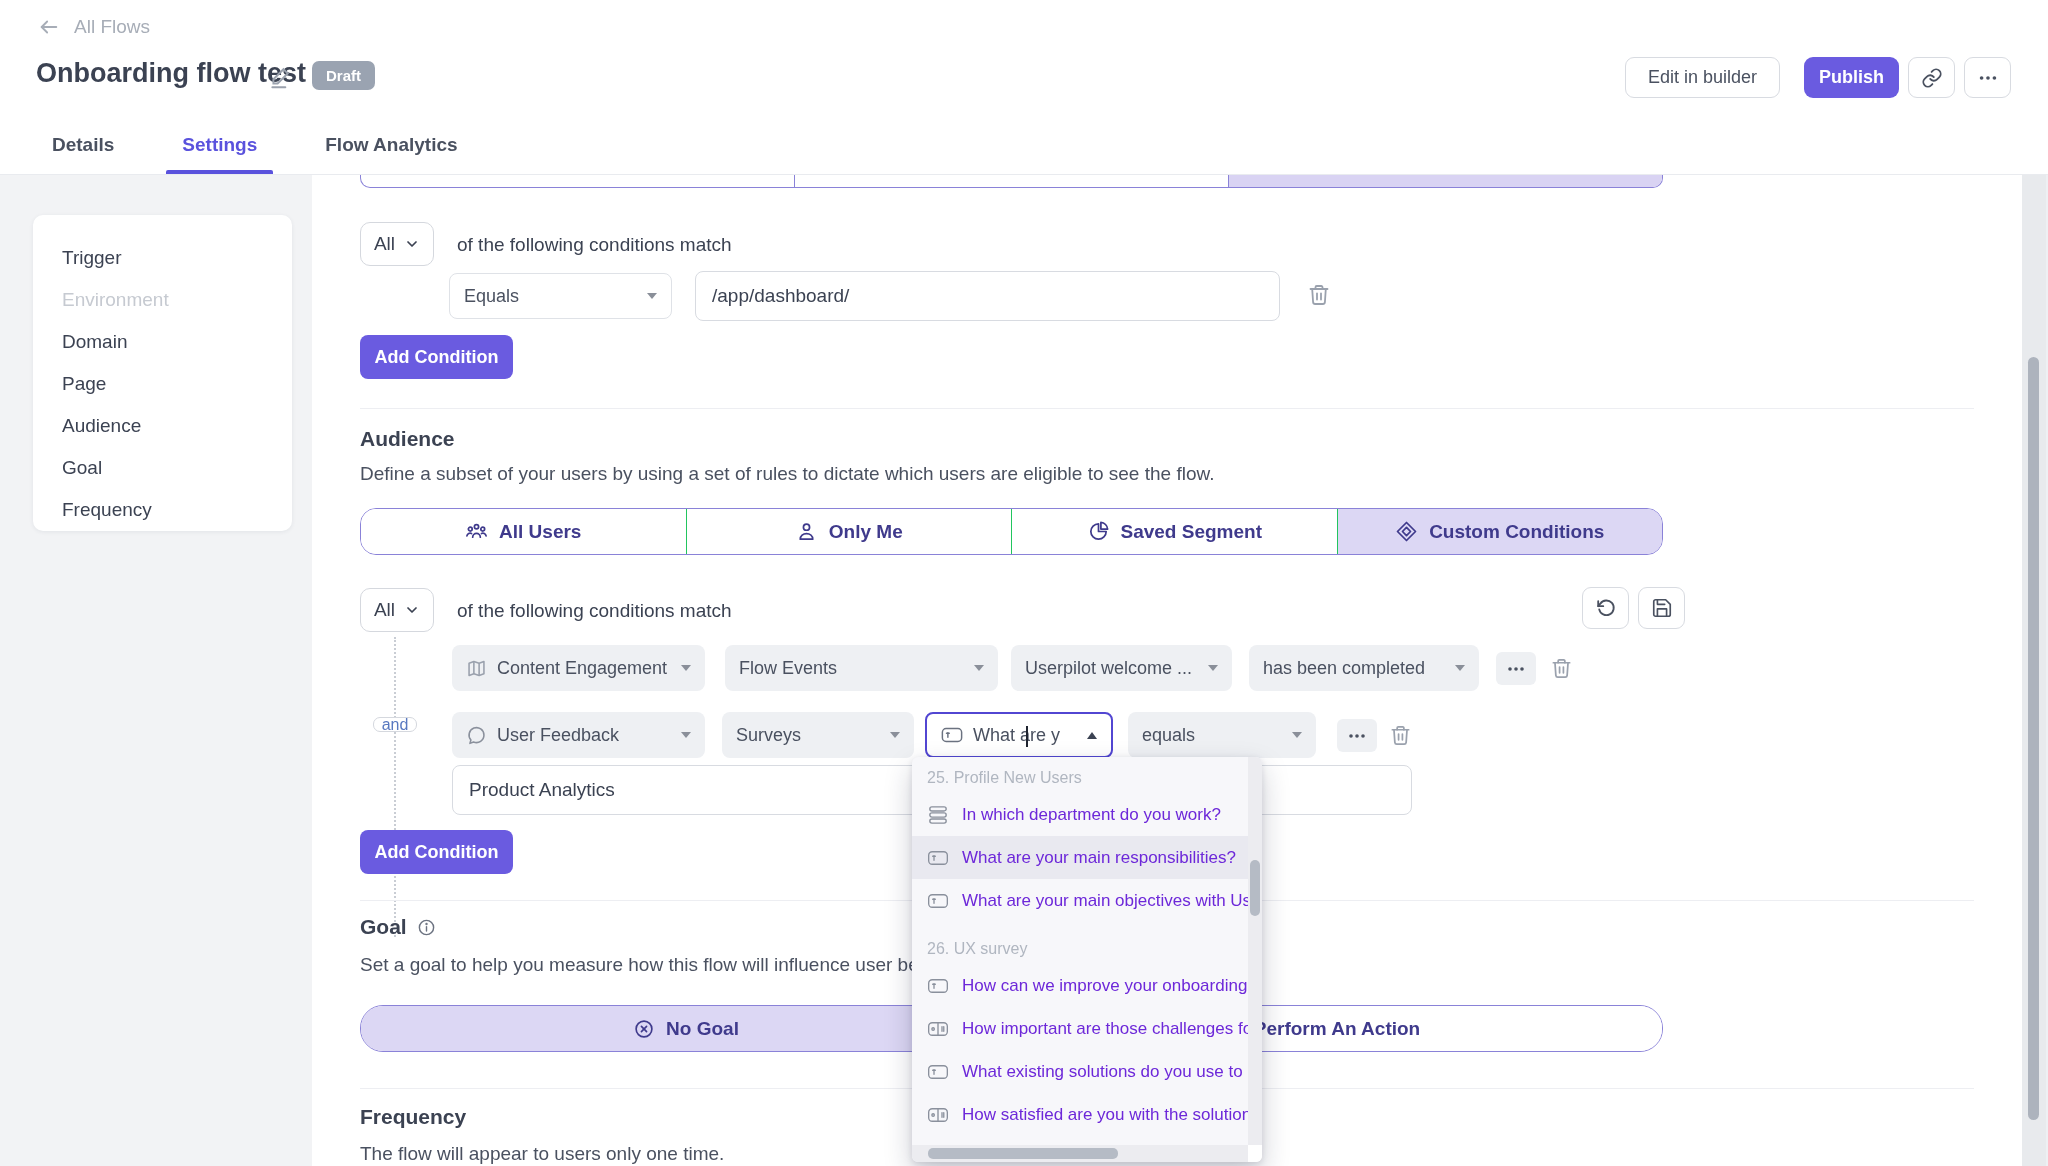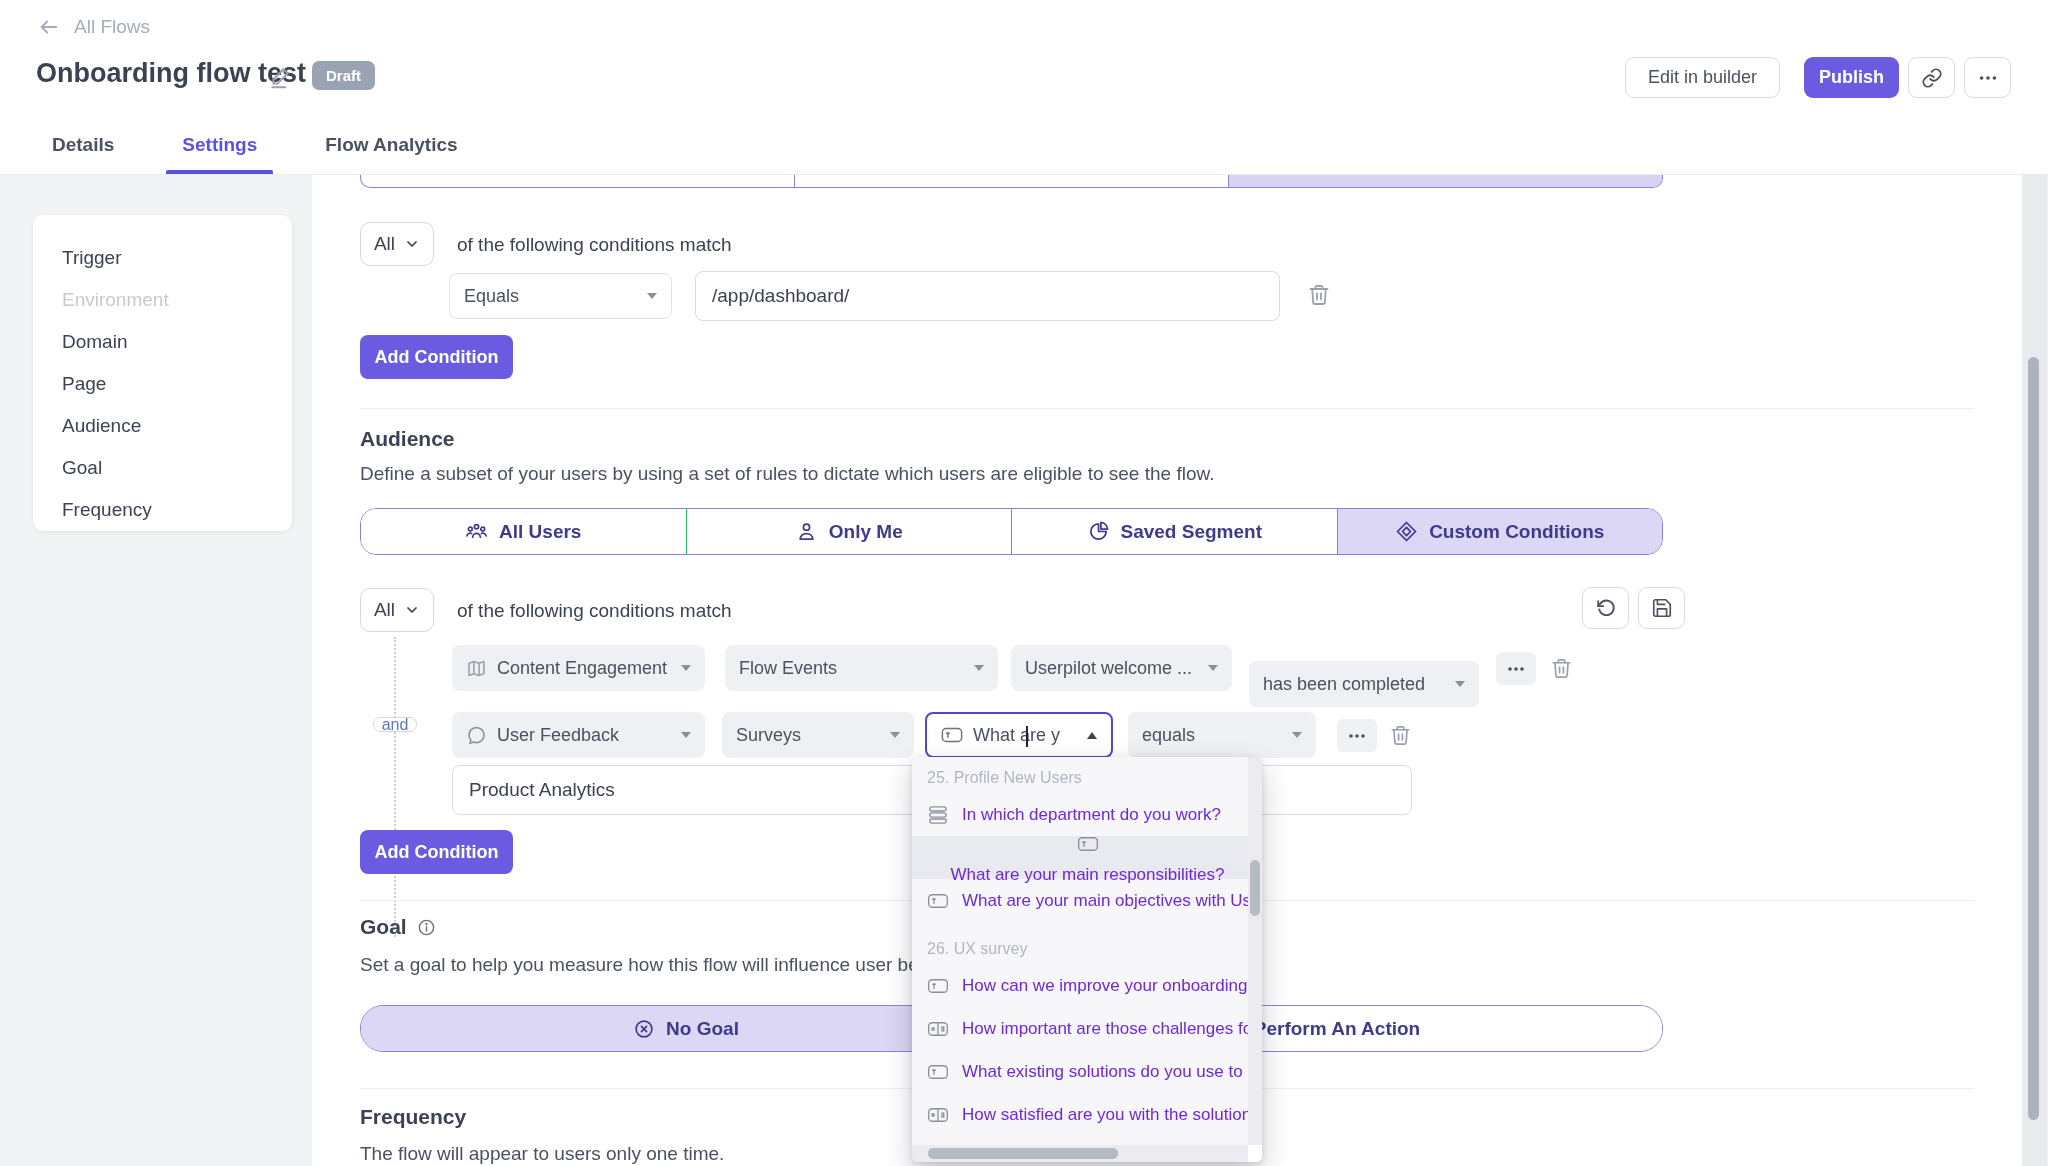--- a/index.html
+++ b/index.html
@@ -59,21 +59,21 @@
 
   .and-chip { position:absolute; background:#fff; border:1px solid #d5d8de; border-radius:7px; font-size:16px; color:#5878c0; display:flex; align-items:center; justify-content:center; cursor:default; }
   .dash-line { position:absolute; border-left:2px dotted #c9cdd4; width:0; }
   .cursor-line { position:absolute; left:99px; top:12px; width:1.5px; height:21px; background:#1f2430; }
 
   
   .dropdown { position:absolute; left:912px; top:757px; width:350px; height:405px; background:#f7f7fa; border-radius:6px; box-shadow:0 12px 28px rgba(25,28,60,.22), 0 2px 6px rgba(25,28,60,.12); z-index:50; overflow:hidden; }
   .dd-inner { position:absolute; left:0; top:0; right:14px; bottom:17px; overflow:hidden; }
   .dd-header { height:36px; display:flex; align-items:center; padding:6px 0 0 15px; font-size:16px; color:#b0b6c0; }
   .dd-item { height:43px; display:flex; align-items:center; gap:13px; padding-left:15px; font-size:17px; color:#6d28d9; cursor:pointer; white-space:nowrap; }
-  .dd-item.hl { background:#e9e9f0;flex-direction:column; }
+  .dd-item.hl { background:#e9e9f0; }
   .dd-item .ic { color:#8a909c; flex:none; display:flex; }
   .dd-vtrack { position:absolute; right:0; top:0; width:14px; bottom:17px; background:#ececf0; }
   .dd-vthumb { position:absolute; right:2px; top:103px; width:10px; height:56px; background:#b5bbc5; border-radius:5px; }
   .dd-htrack { position:absolute; left:0; bottom:0; right:14px; height:17px; background:#ececf0; }
   .dd-hthumb { position:absolute; left:16px; bottom:3px; width:190px; height:11px; background:#b5bbc5; border-radius:5px; }
   .dd-corner { position:absolute; right:0; bottom:0; width:14px; height:17px; background:#fff; }
 
   
   .pg-strip { position:absolute; right:0; top:175px; width:38px; bottom:0; background:#eef0f3; }
   .pg-track { position:absolute; right:2px; top:0; width:24px; bottom:0; background:#e8eaed; }
@@ -265,21 +265,21 @@
     <span class="caret-down"></span>
   </div>
   <div class="sel abs" style="left:413px; top:470px; width:273px;">
     <span class="lbl">Flow Events</span>
     <span class="caret-down"></span>
   </div>
   <div class="sel abs" style="left:699px; top:470px; width:221px;">
     <span class="lbl">Userpilot welcome ...</span>
     <span class="caret-down"></span>
   </div>
-  <div class="sel abs" style="left:937px; top:470px; width:230px;margin-top:16px;">
+  <div class="sel abs" style="left:937px; top:470px; width:230px;">
     <span class="lbl">has been completed</span>
     <span class="caret-down"></span>
   </div>
   <div class="dots-btn abs" style="left:1184px; top:477px;">
     <span>
       <svg width="18" height="18" viewBox="0 0 24 24" fill="currentColor">
           <circle cx="4" cy="12" r="2.4"></circle>
           <circle cx="12" cy="12" r="2.4"></circle>
           <circle cx="20" cy="12" r="2.4"></circle>
         </svg>

